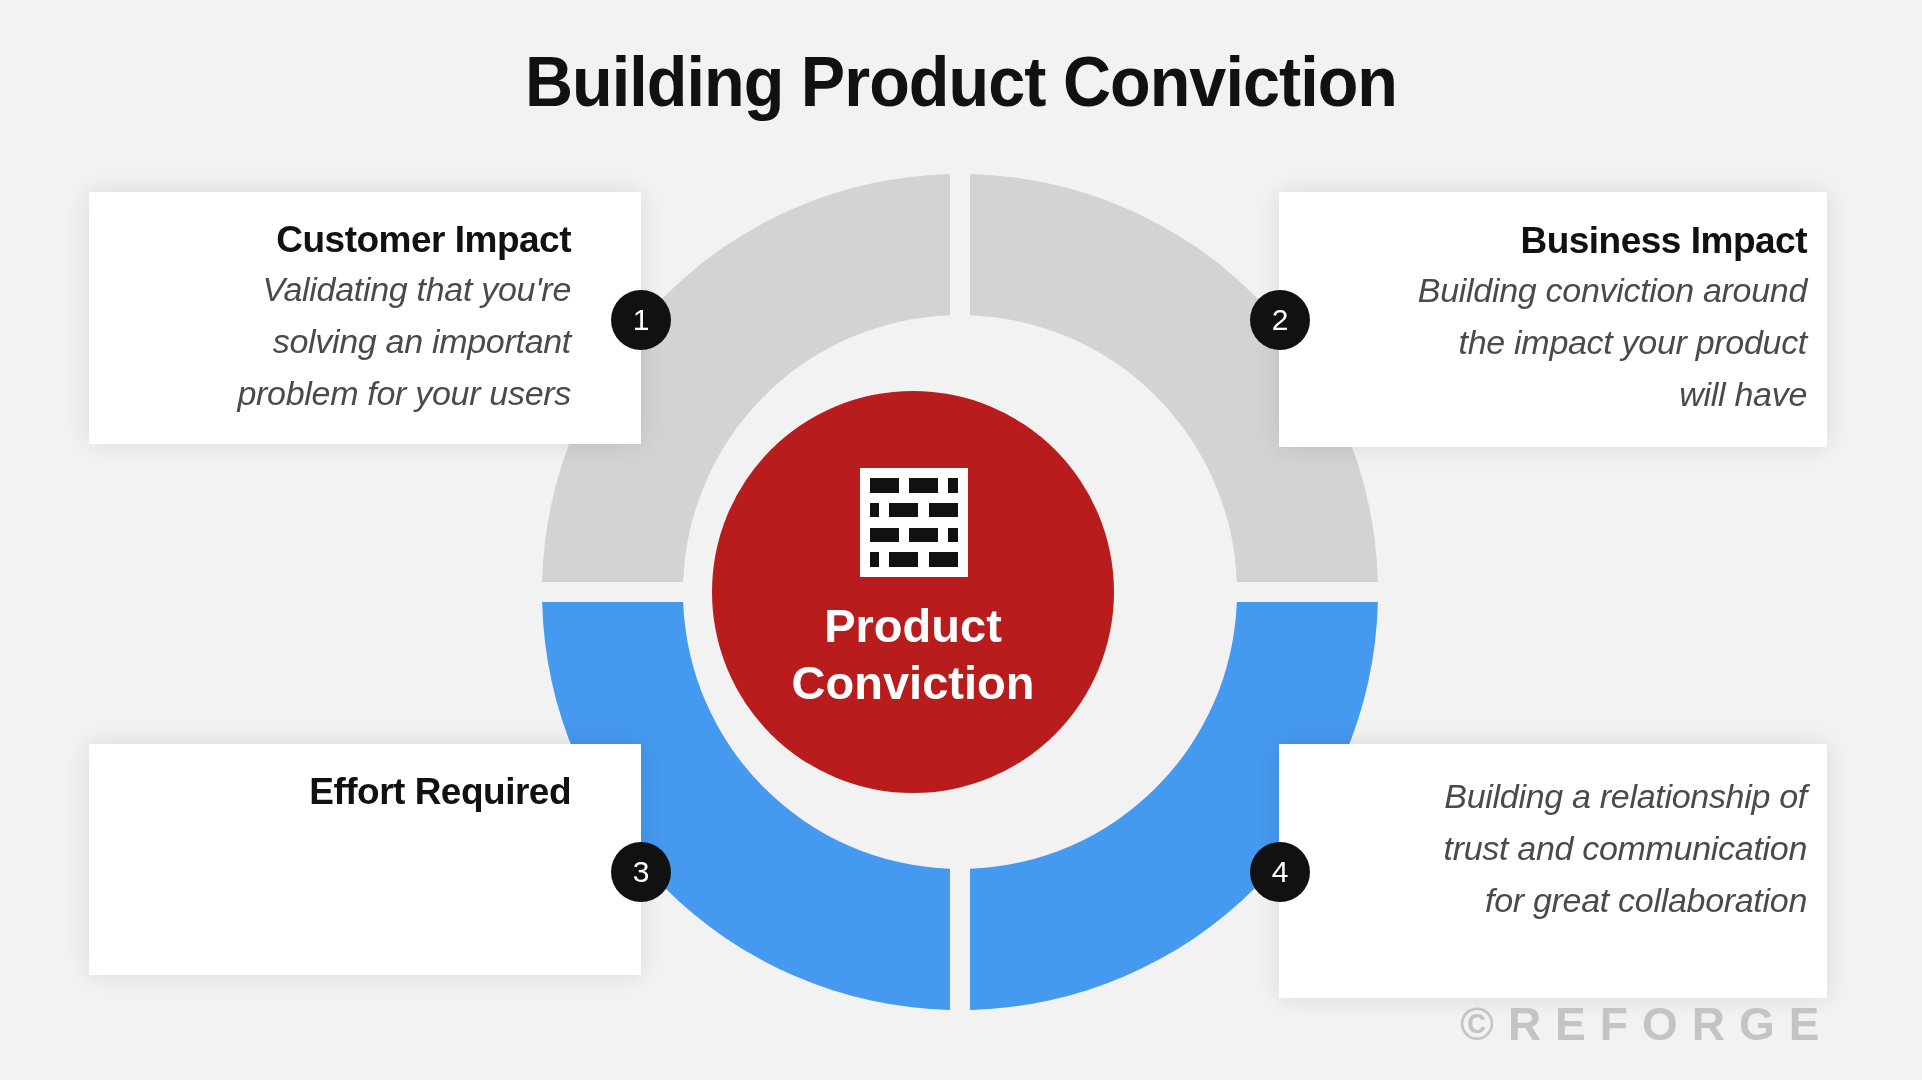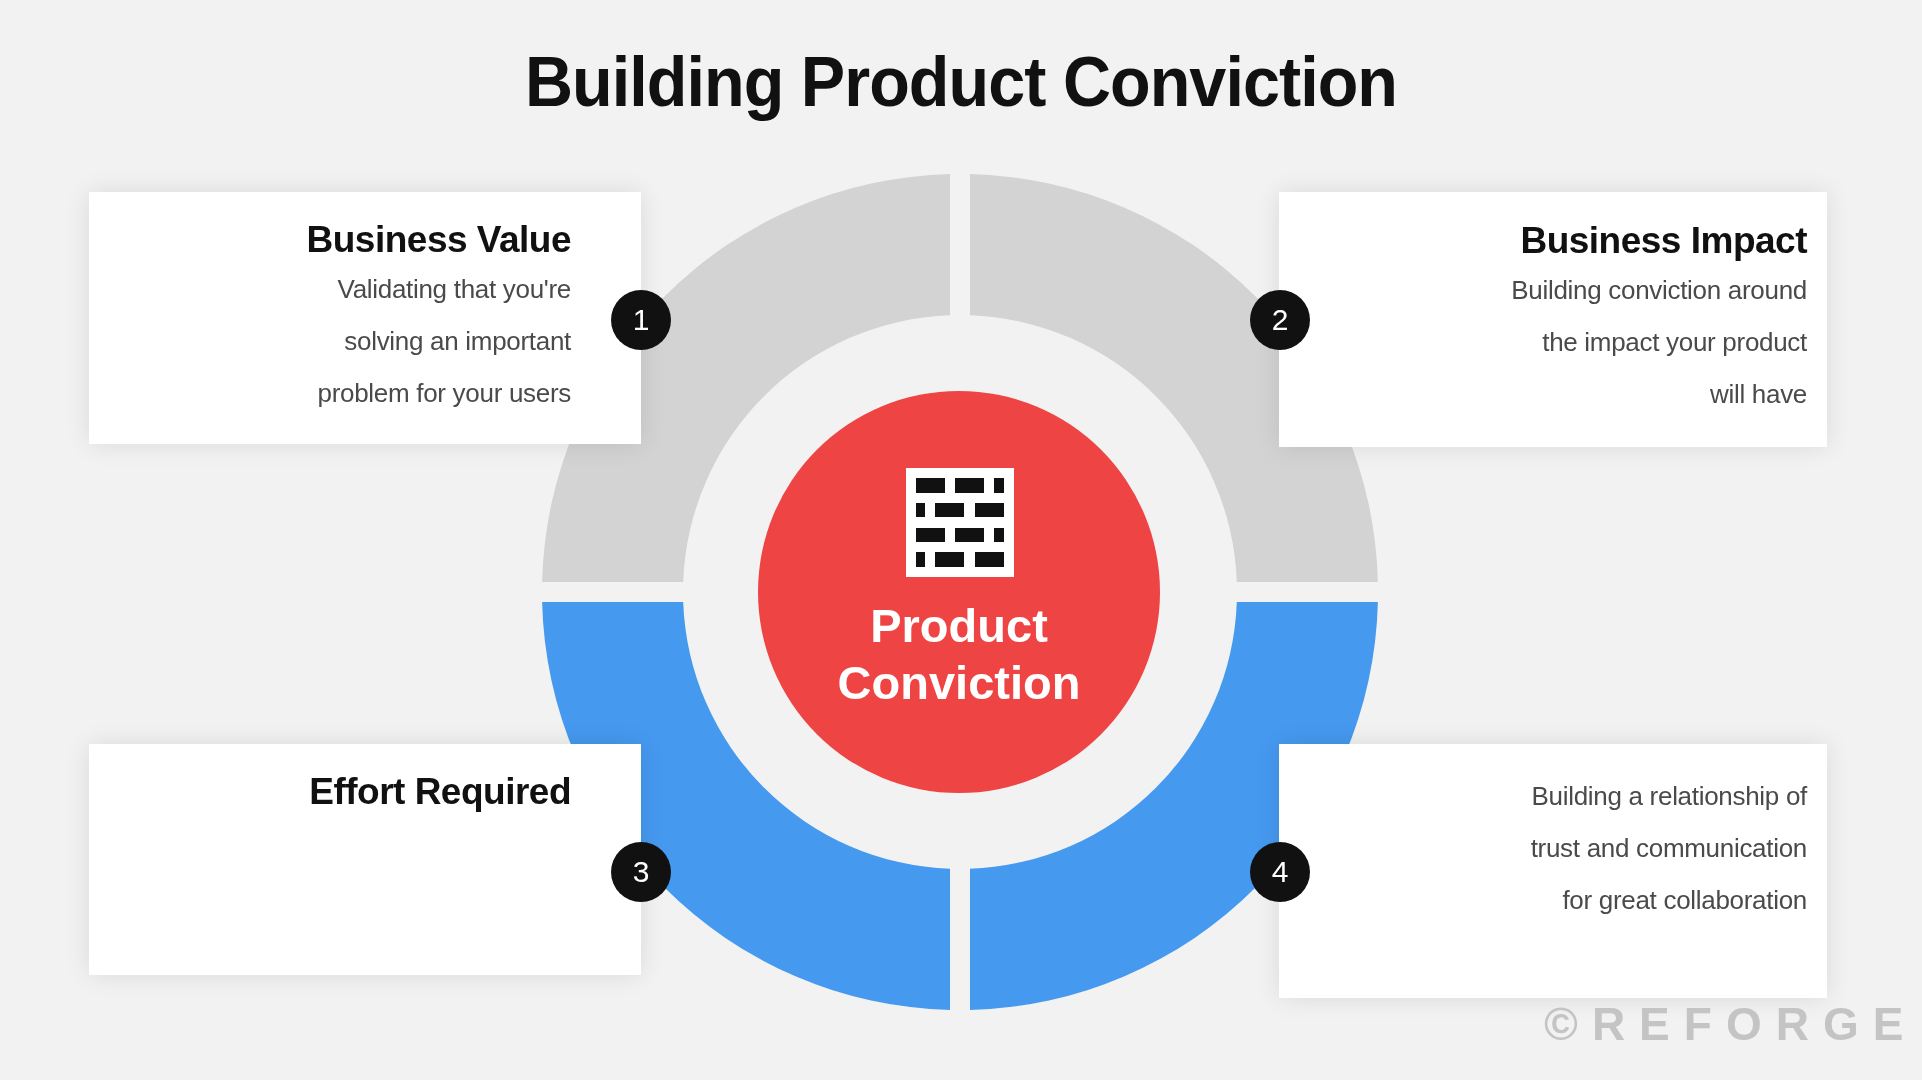--- a/index.html
+++ b/index.html
@@ -43,25 +43,26 @@
     box-sizing: border-box;
   }
   .card .card-title {
     font-weight: bold;
     font-size: 37px;
     line-height: 46px;
     color: #111111;
     letter-spacing: -0.5px;
   }
   .card .card-body {
-    font-size: 26px;
+    font-size: 34px;
     line-height: 52px;
     color: #4a4a4a;
     white-space: pre-line;
     letter-spacing: -0.3px;
+    font-style: italic;
   }
   .card.left {
     text-align: right;
   }
   .card.right {
     text-align: right;
   }
   #card-1 { left: 89px; top: 192px; width: 552px; height: 252px; padding: 25px 70px 0 20px; }
   #card-2 { left: 1279px; top: 192px; width: 548px; height: 255px; padding: 26px 20px 0 60px; }
   #card-3 { left: 89px; top: 744px; width: 552px; height: 231px; padding: 25px 70px 0 20px; }
@@ -79,26 +80,26 @@
     text-align: center;
     font-family: "Liberation Sans", "DejaVu Sans", sans-serif;
   }
   #badge-1 { left: 611px; top: 290px; }
   #badge-2 { left: 1250px; top: 290px; }
   #badge-3 { left: 611px; top: 842px; }
   #badge-4 { left: 1250px; top: 842px; }
 
   .core {
     position: absolute;
-    left: 758px;
+    left: 712px;
     top: 391px;
     width: 402px;
     height: 402px;
     border-radius: 50%;
-    background: #ef4444;
+    background: #b91c1c;
   }
   .core-icon {
     position: absolute;
     left: 148px;
     top: 77px;
     width: 108px;
     height: 109px;
   }
   .core-label {
     position: absolute;
@@ -107,21 +108,21 @@
     width: 402px;
     text-align: center;
     color: #ffffff;
     font-weight: bold;
     font-size: 47px;
     line-height: 57px;
     white-space: pre-line;
   }
   .watermark {
     position: absolute;
-    left: 1544px;
+    left: 1460px;
     top: 998px;
     font-size: 46px;
     line-height: 52px;
     font-weight: bold;
     letter-spacing: 14px;
     color: #c4c4c4;
     white-space: nowrap;
   }
 </style>
 </head>
@@ -156,21 +157,21 @@
       <rect x="10" y="84" width="9" height="15"></rect>
       <rect x="29" y="84" width="29" height="15"></rect>
       <rect x="69" y="84" width="29" height="15"></rect>
     </g>
   </svg>
   <div class="core-label">Product
 Conviction</div>
 </div>
 
 <div class="card left" id="card-1">
-  <div class="card-title">Business Value</div>
+  <div class="card-title">Customer Impact</div>
   <div class="card-body">Validating that you're
 solving an important
 problem for your users</div>
 </div>
 
 <div class="card right" id="card-2">
   <div class="card-title">Business Impact</div>
   <div class="card-body">Building conviction around
 the impact your product
 will have</div>

